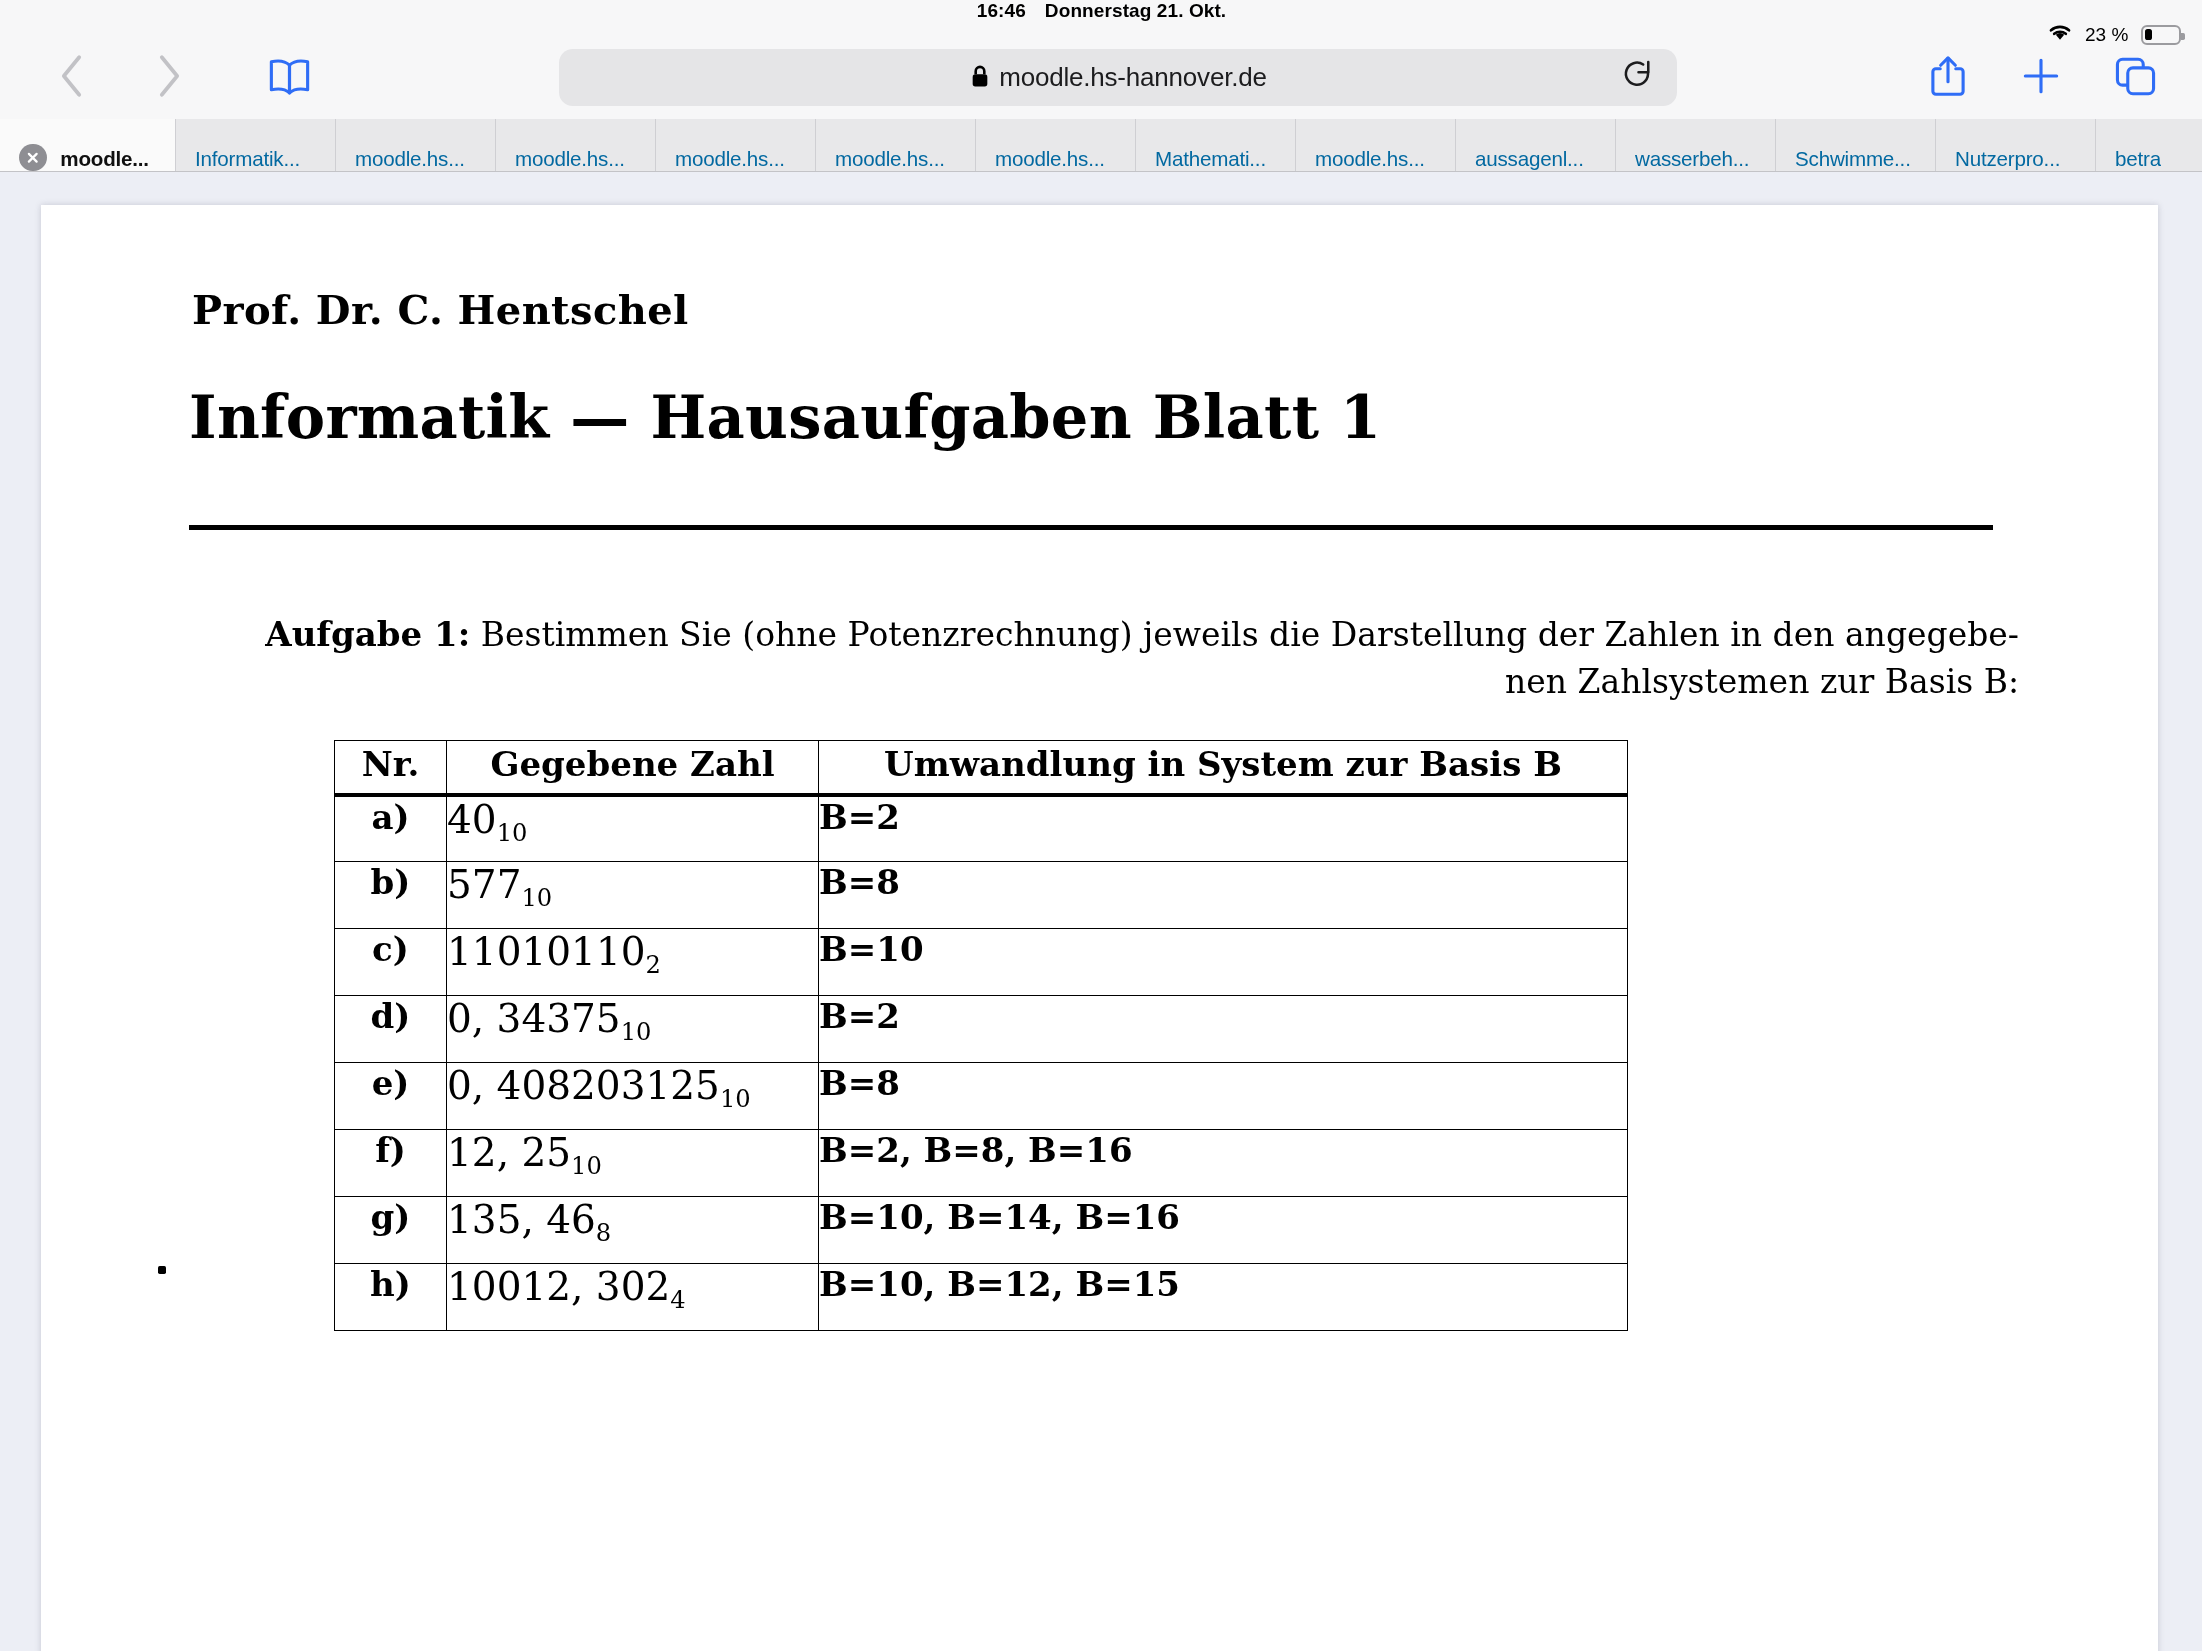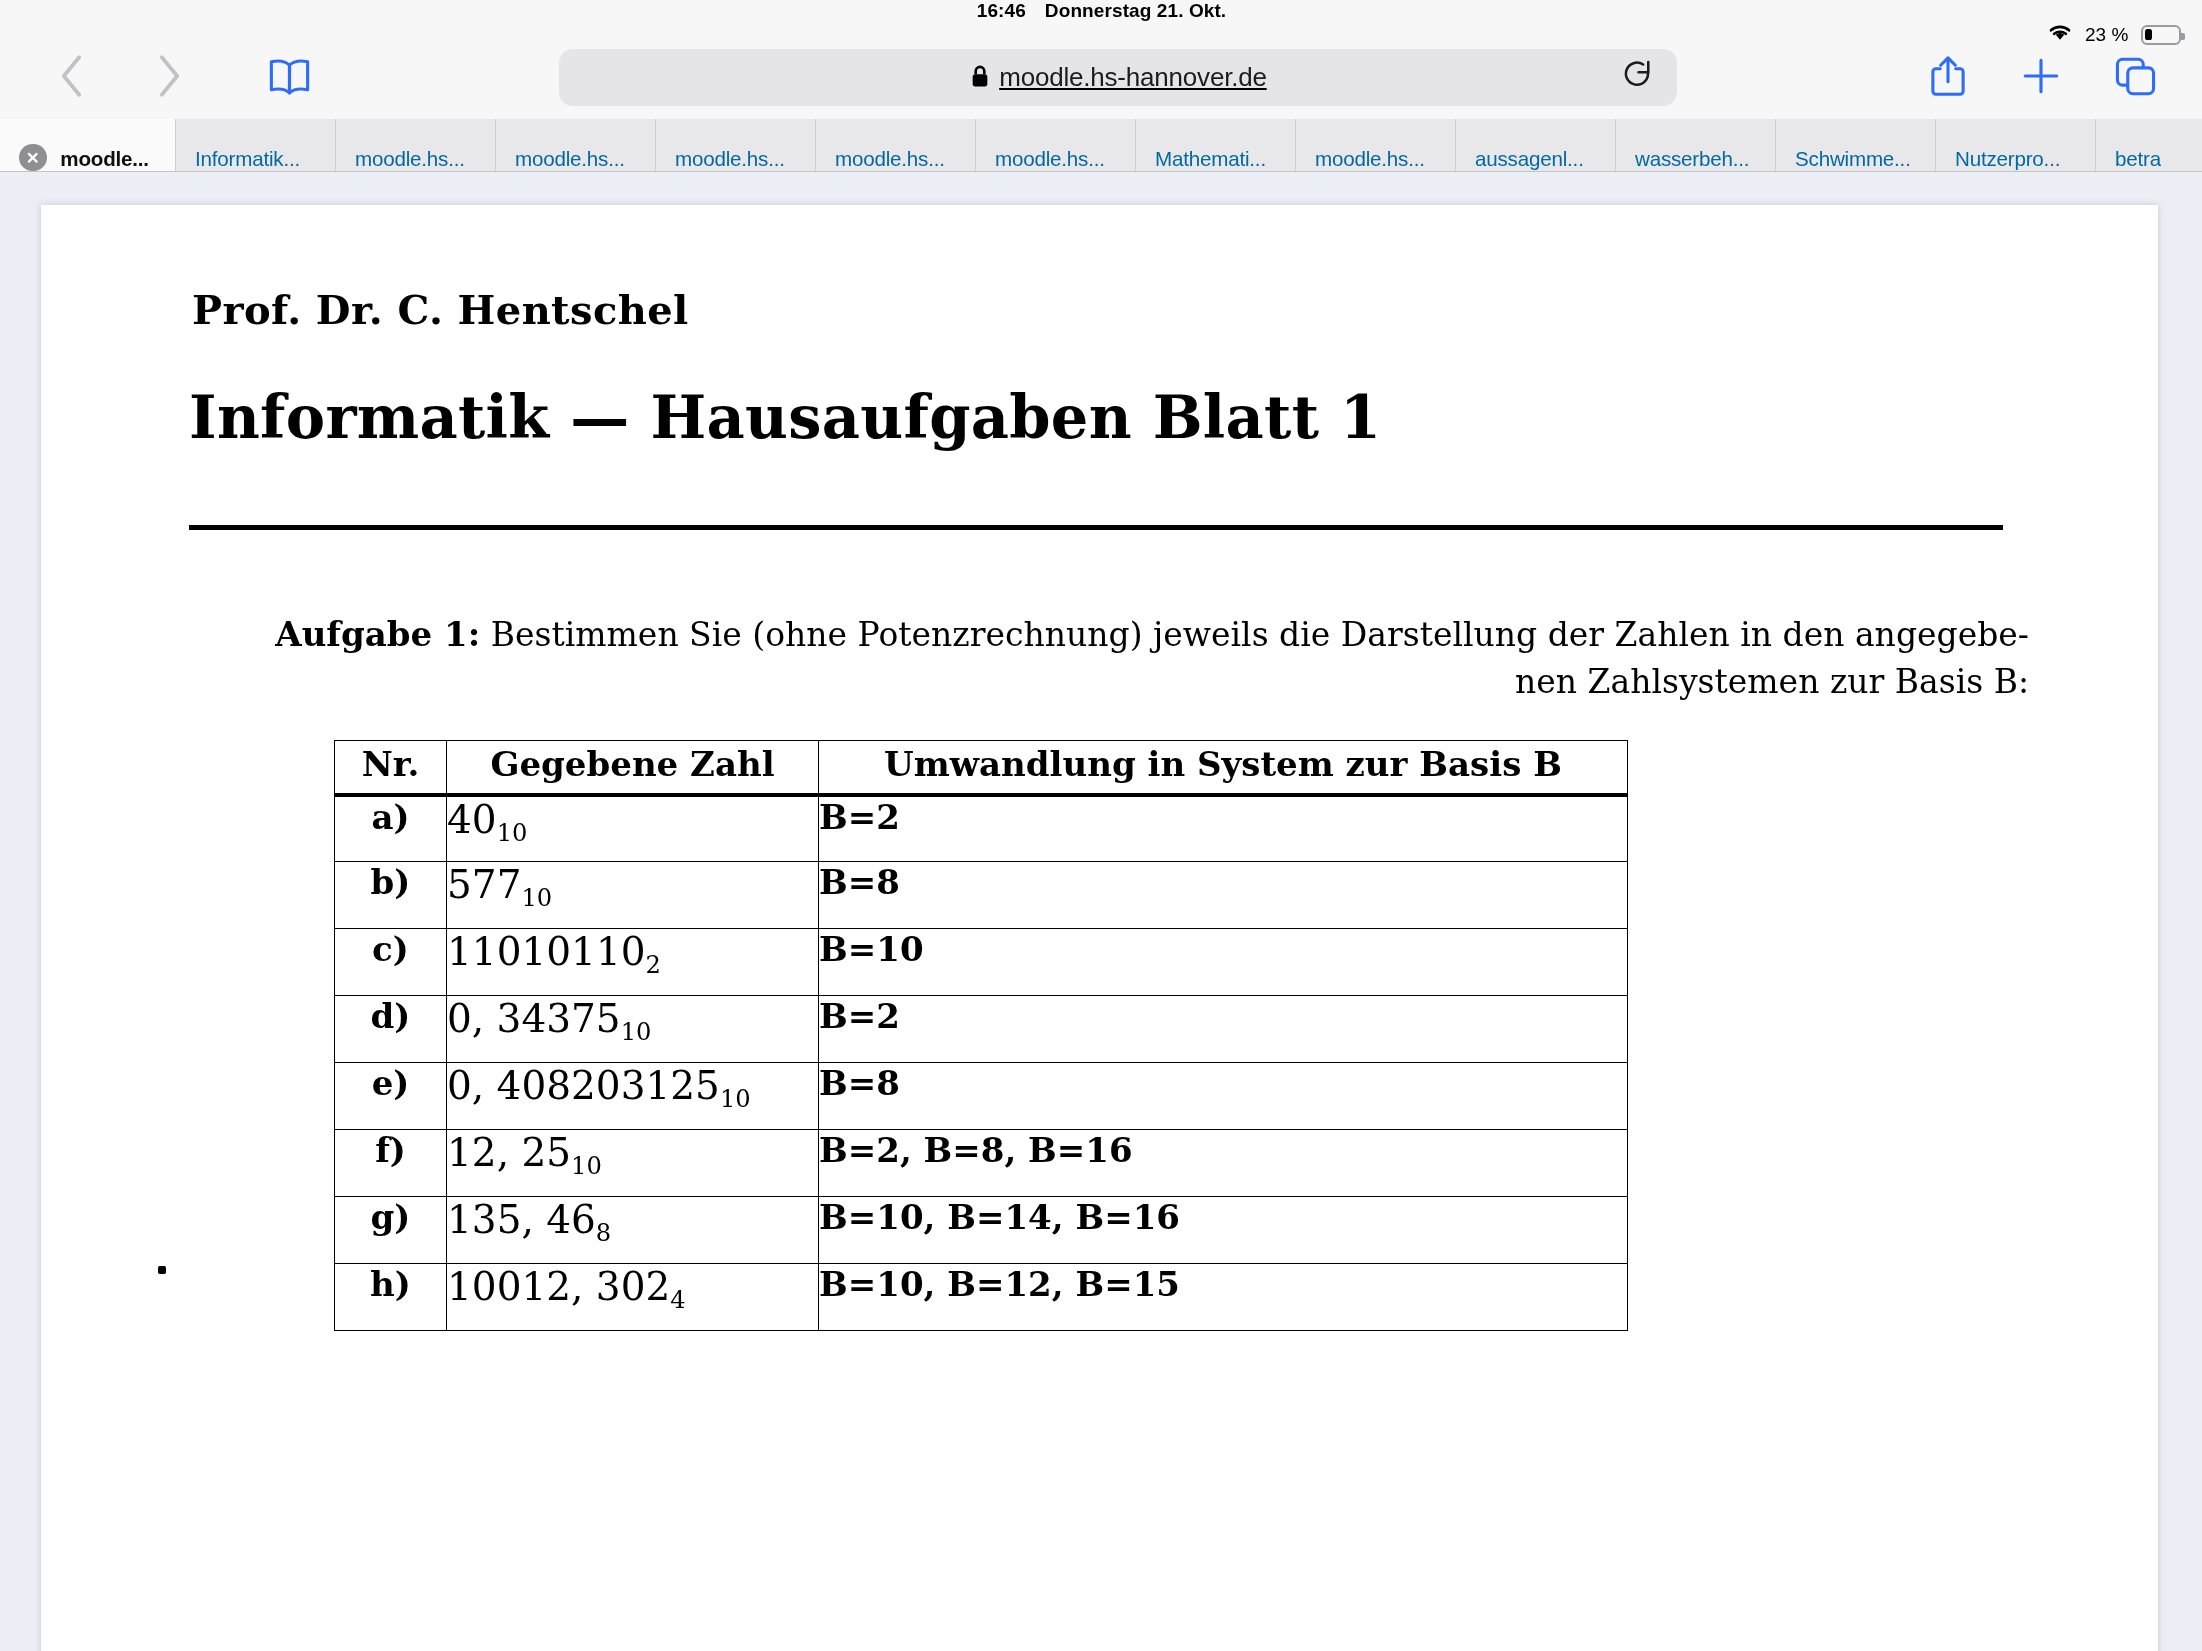--- a/index.html
+++ b/index.html
@@ -88,21 +88,21 @@
     height: 57px;
     background: #e5e5e7;
     border-radius: 13.8px;
     display: flex;
     align-items: center;
     justify-content: center;
     position: relative;
     cursor: text;
   }
   #address-bar-content {
-    display: flex; align-items: center; gap: 9px; text-decoration: underline;
+    display: flex; align-items: center; gap: 9px;
   }
   #address-text {
     font-size: 26px;
     color: #1c1c1e;
     letter-spacing: -0.2px;
   }
   #reload-button {
     position: absolute;
     right: 19px;
     top: 50%;
@@ -177,21 +177,21 @@
     top: 33px;
     width: 2117px;
     bottom: -8.6px;
     background: #ffffff;
     box-shadow: 0 0 6px rgba(70,70,90,0.22);
   }
 
   .doc {
     font-family: "DejaVu Serif", "Liberation Serif", serif;
     color: #000;
-    padding: 83px 0 0 0;
+    padding: 83px 10px 0 0;
   }
   #author-line {
     font-size: 40px;
     font-weight: 700;
     margin-left: 151px;
     letter-spacing: 0.4px;
     line-height: 1.1;
   }
   #doc-title {
     font-size: 59px;

